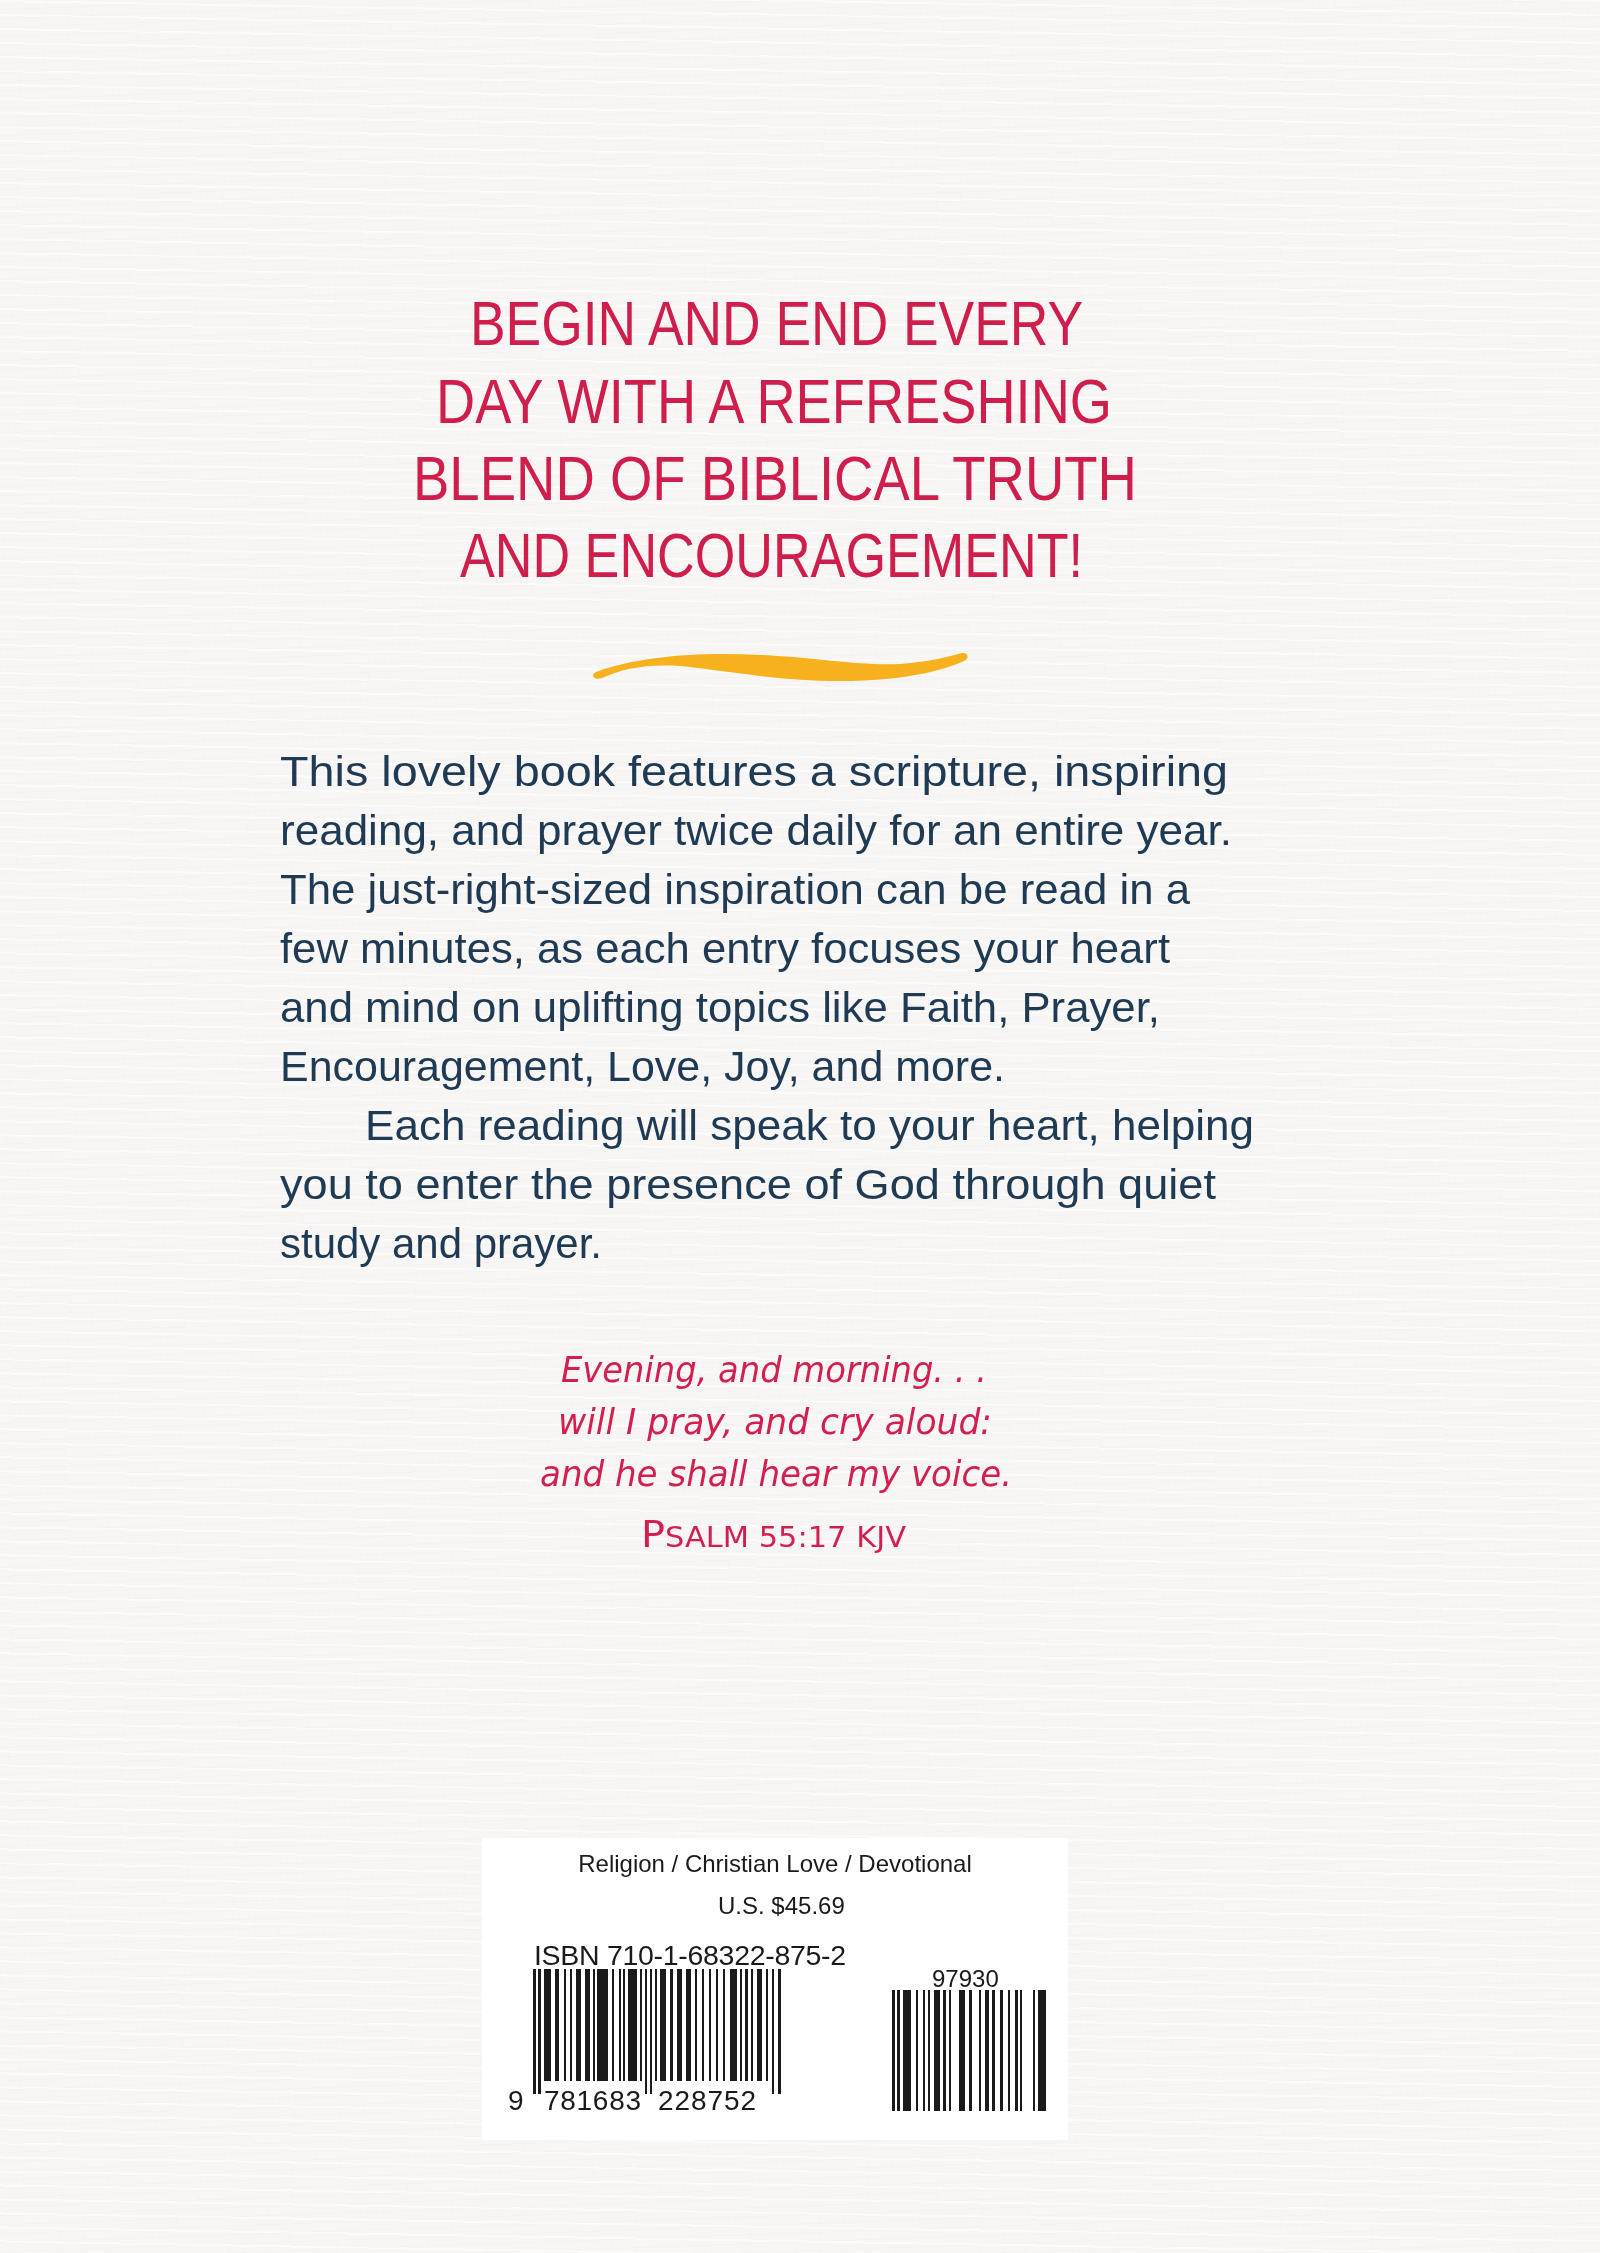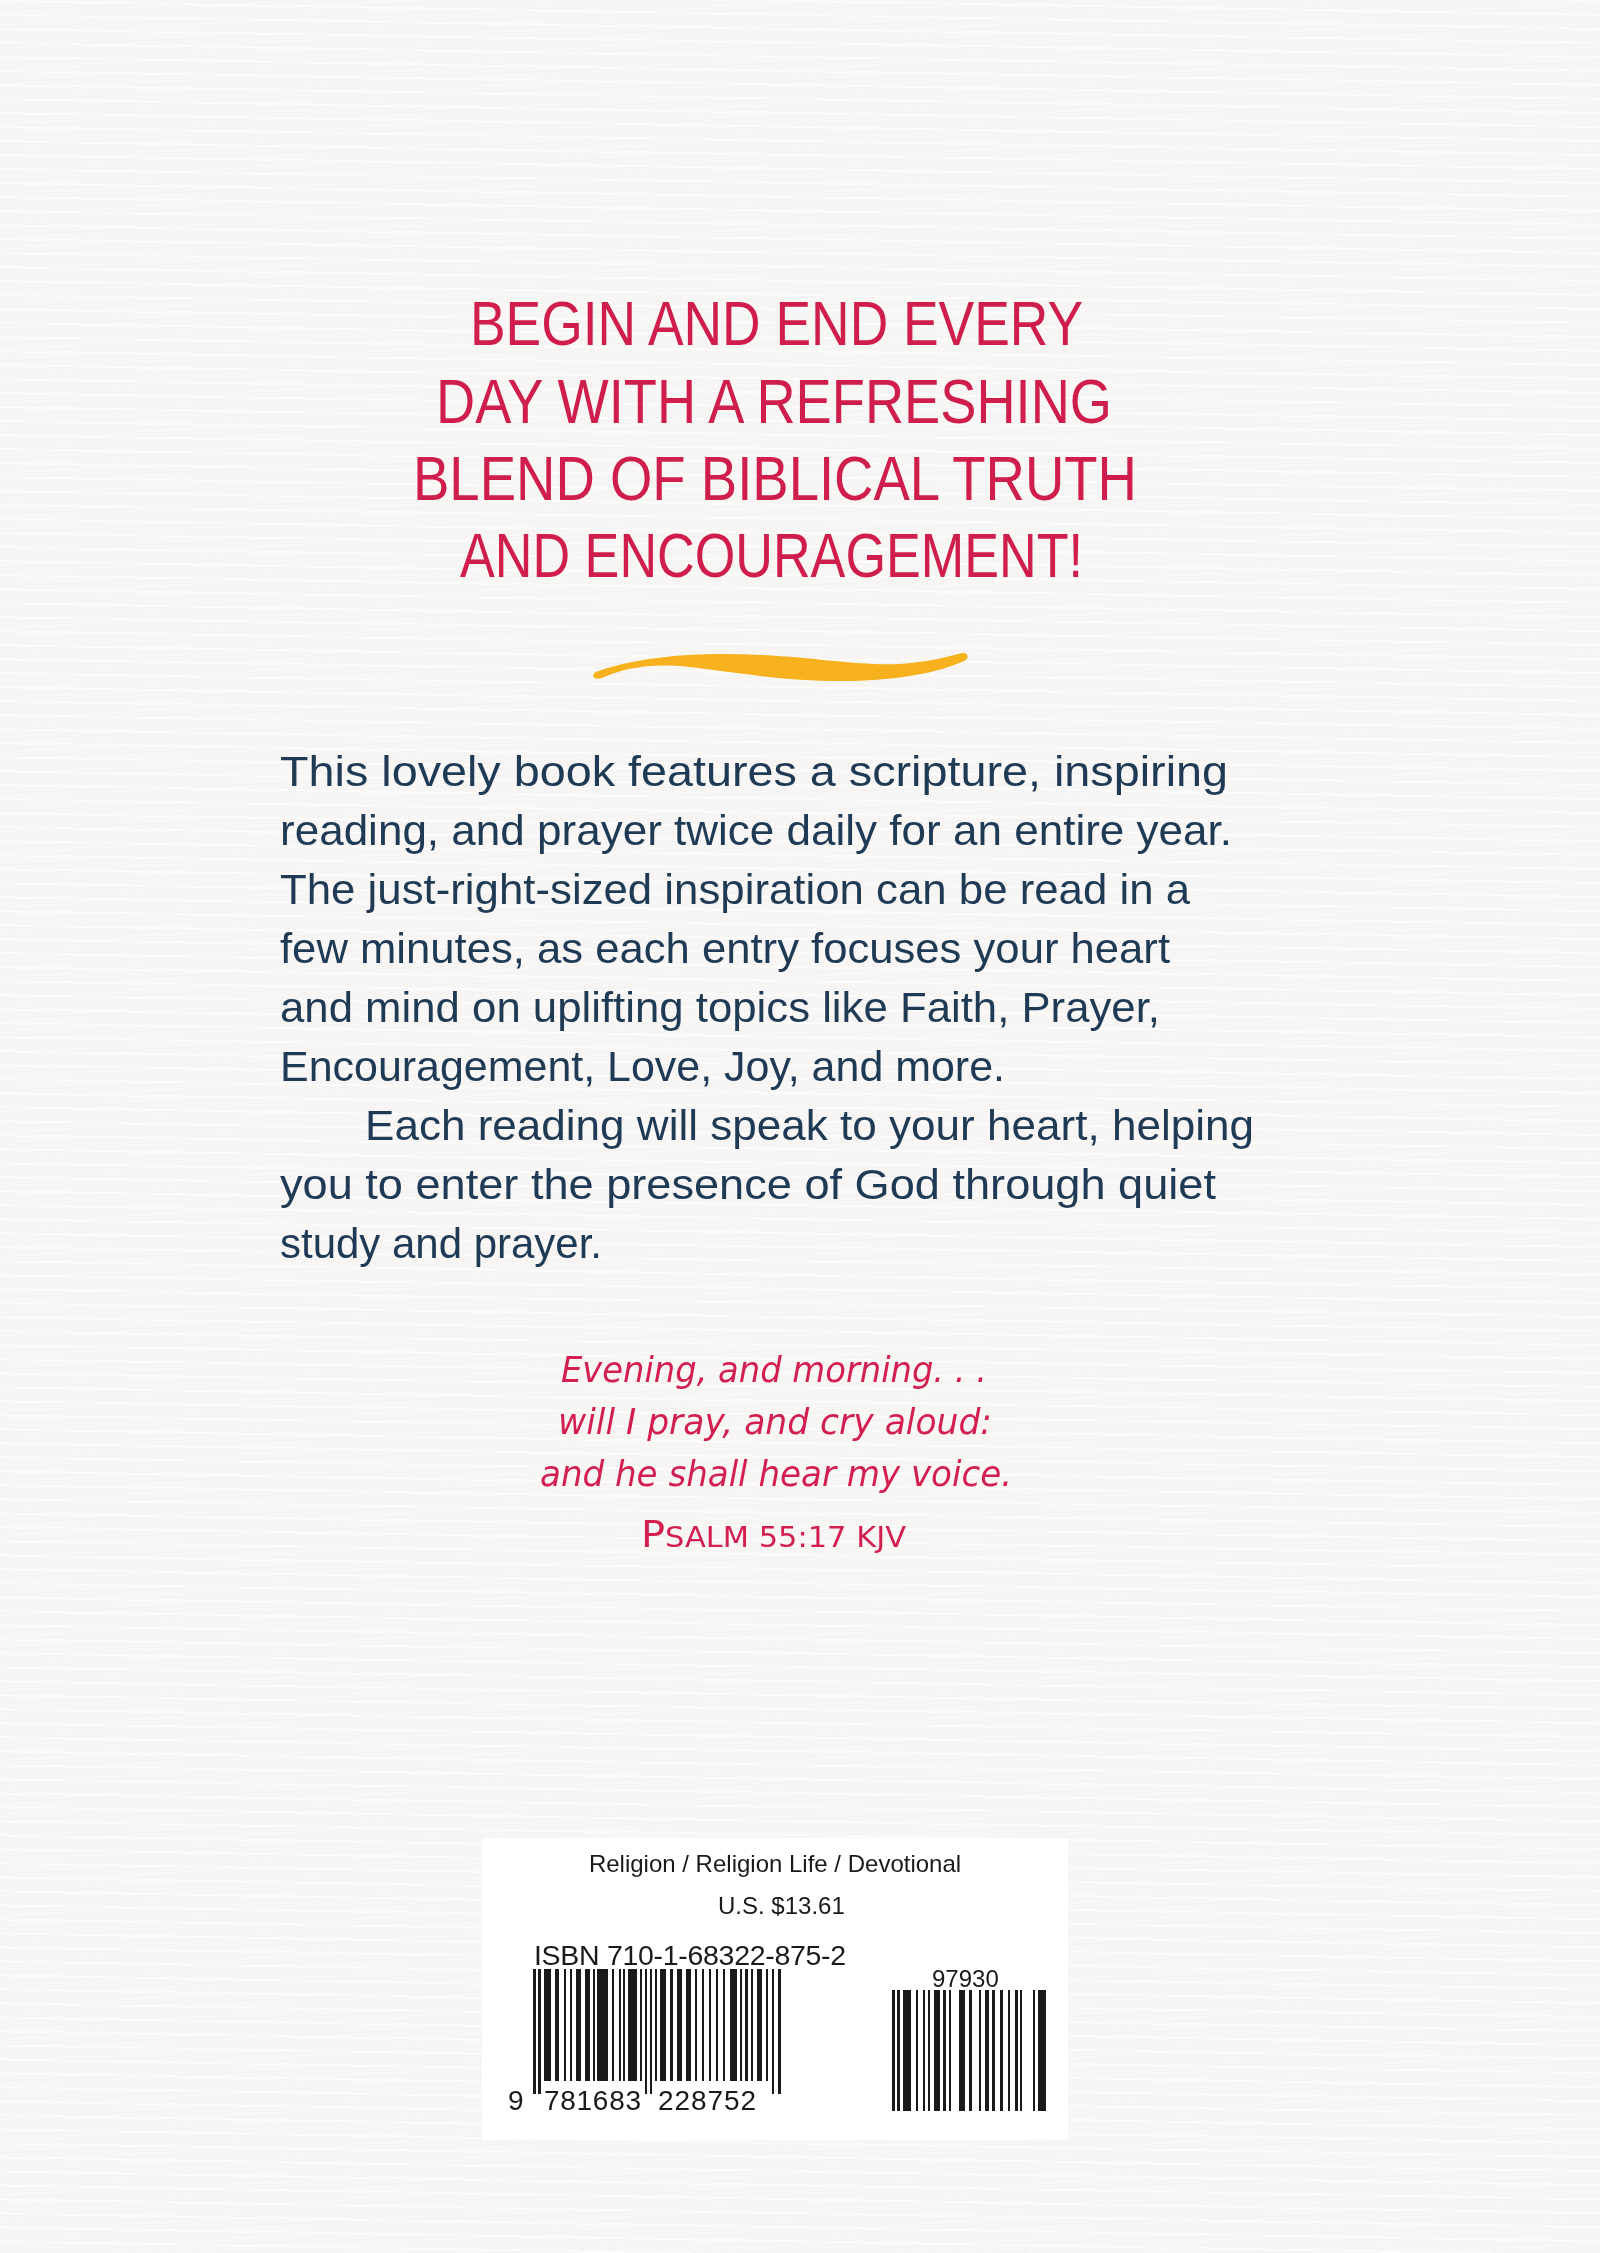--- a/index.html
+++ b/index.html
@@ -128,22 +128,22 @@
 
   <g fill="#d31f4f">
     <text class="psalm-line" x="561" y="1382" textLength="426" lengthAdjust="spacingAndGlyphs">Evening, and morning. . .</text>
     <text class="psalm-line" x="558" y="1434" textLength="434" lengthAdjust="spacingAndGlyphs">will I pray, and cry aloud:</text>
     <text class="psalm-line" x="540" y="1486" textLength="472" lengthAdjust="spacingAndGlyphs">and he shall hear my voice.</text>
     <text class="psalm-ref" x="641" y="1547" textLength="265" lengthAdjust="spacingAndGlyphs"><tspan font-size="38">P</tspan><tspan font-size="29">SALM 55:17 KJV</tspan></text>
   </g>
 </svg>
 
 <div class="barcode-box">
-  <p class="bc-text bisac">Religion / Religion Life / Devotional</p>
-  <p class="bc-text price">U.S. $13.61</p>
+  <p class="bc-text bisac">Religion / Christian Love / Devotional</p>
+  <p class="bc-text price">U.S. $45.69</p>
   <p class="bc-text isbn">ISBN 710-1-68322-875-2</p>
   <p class="bc-text addon-digits">97930</p>
 
   <svg class="barcode-svg" width="586" height="302" viewBox="0 0 586 302" xmlns="http://www.w3.org/2000/svg">
 
     <g fill="#1a1a1a">
 
       <rect x="51" y="131" width="3" height="125"></rect>
       <rect x="56" y="131" width="3" height="125"></rect>
 

